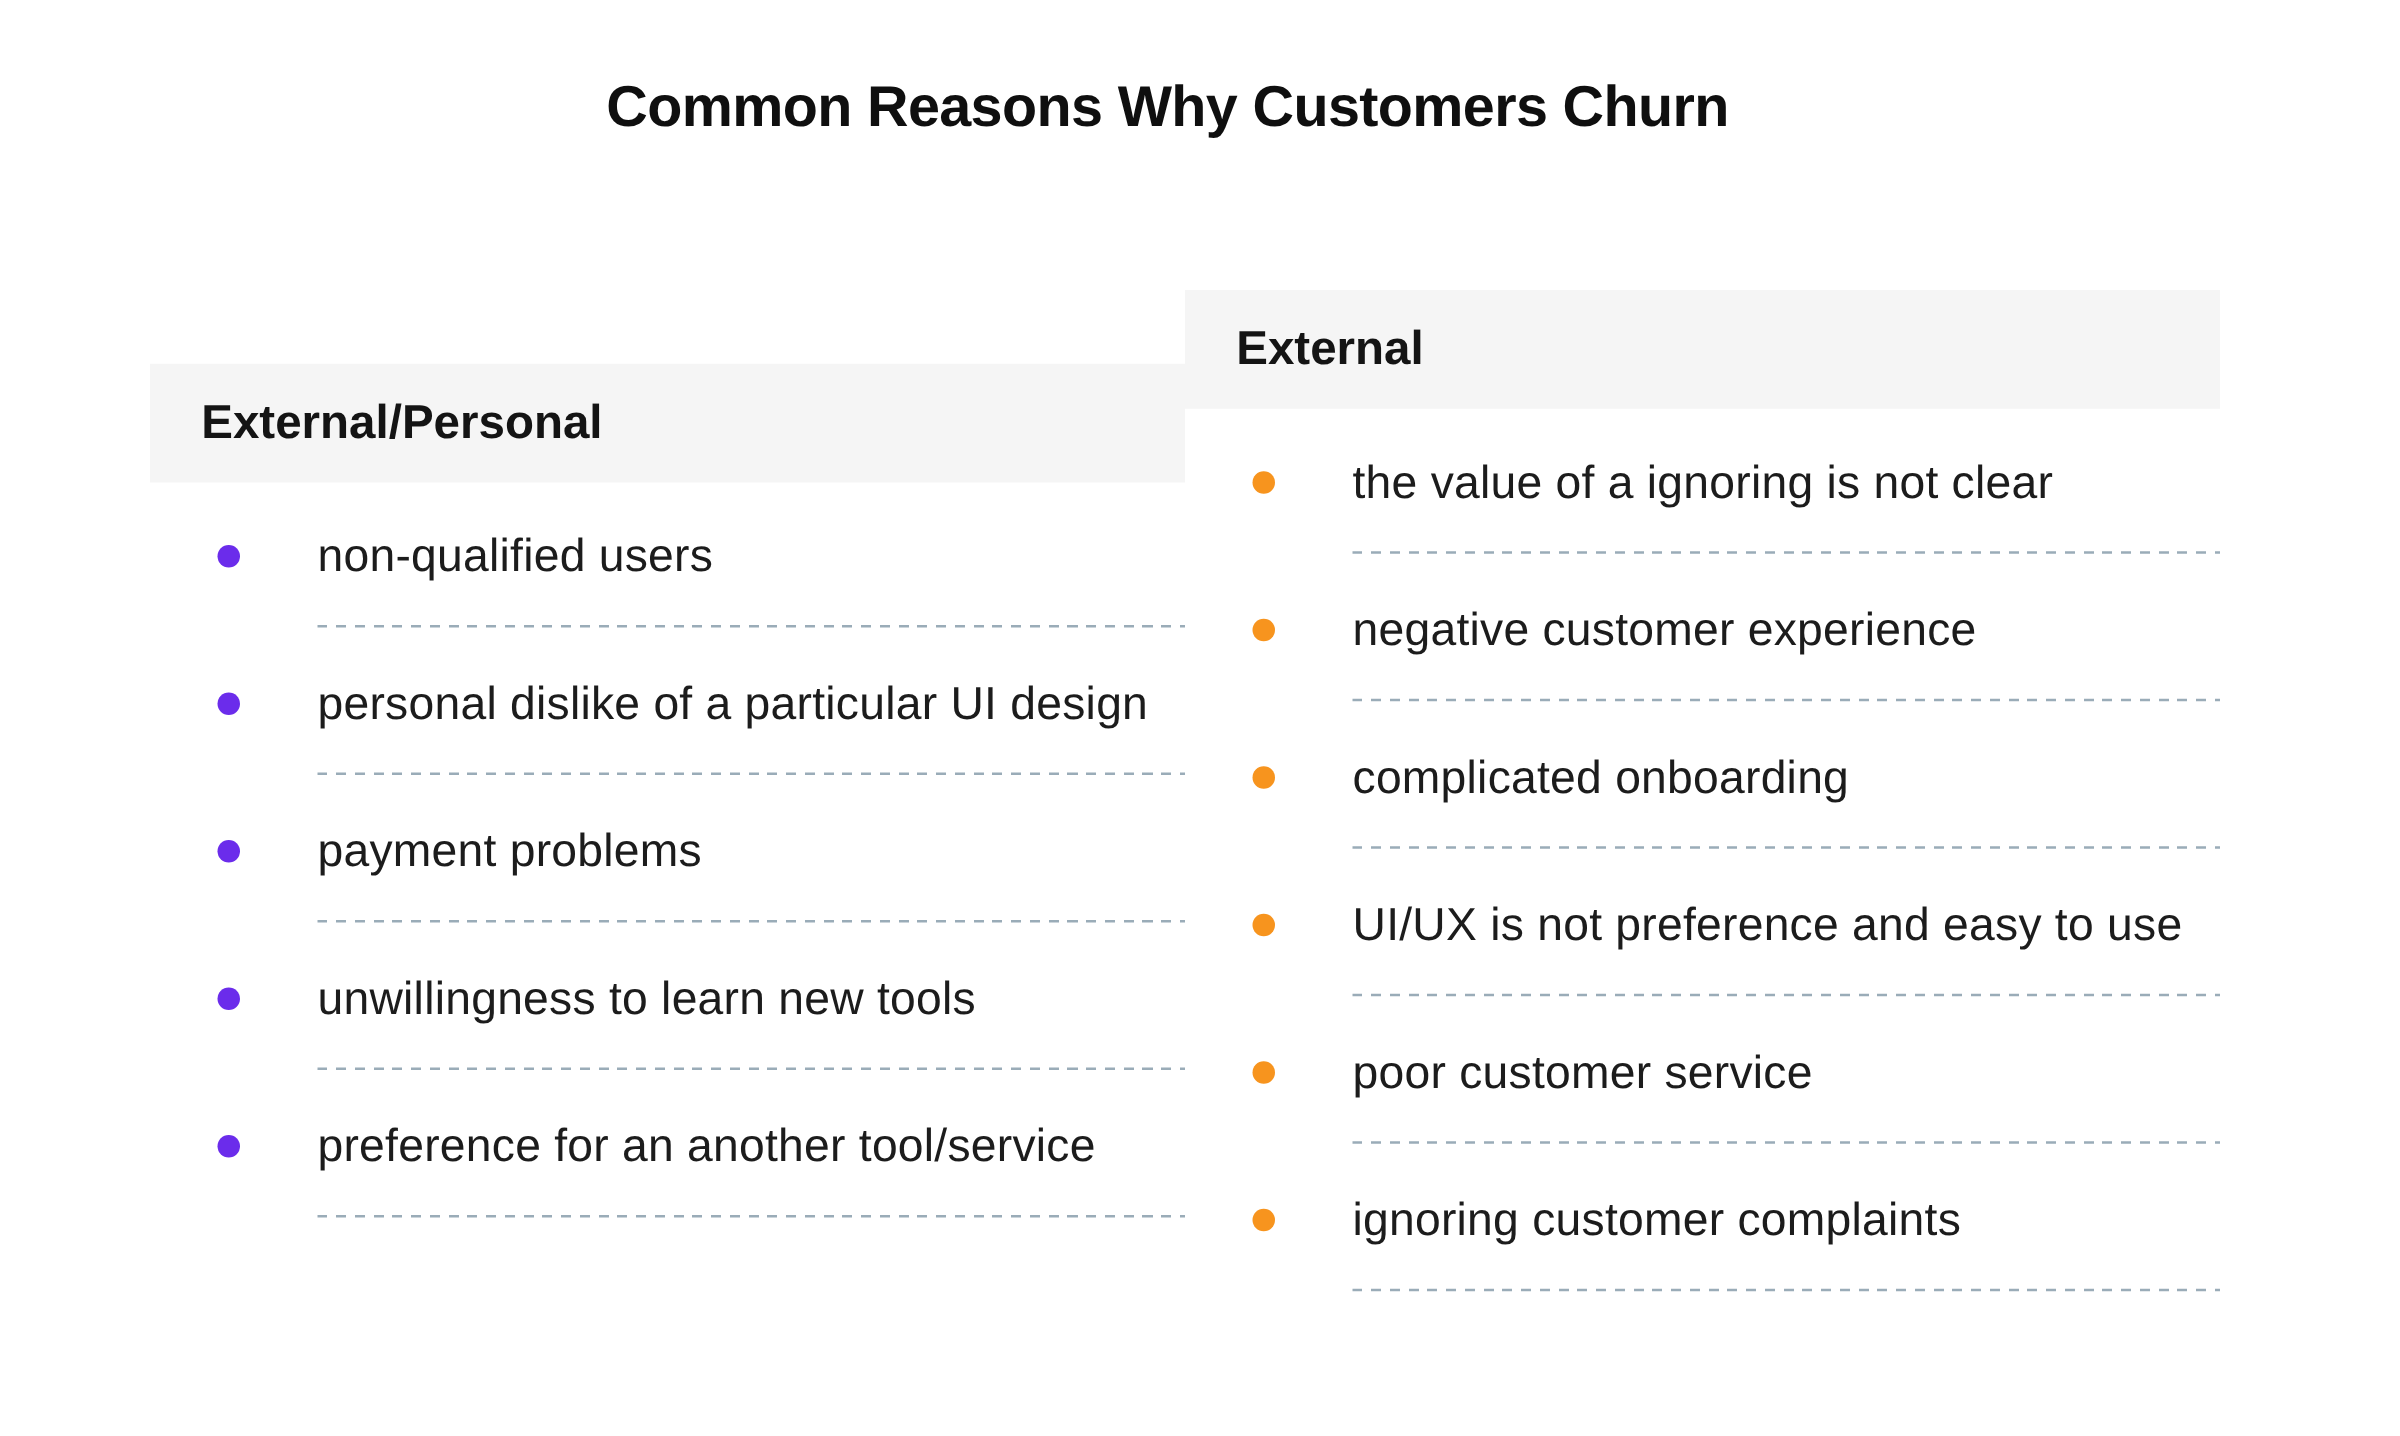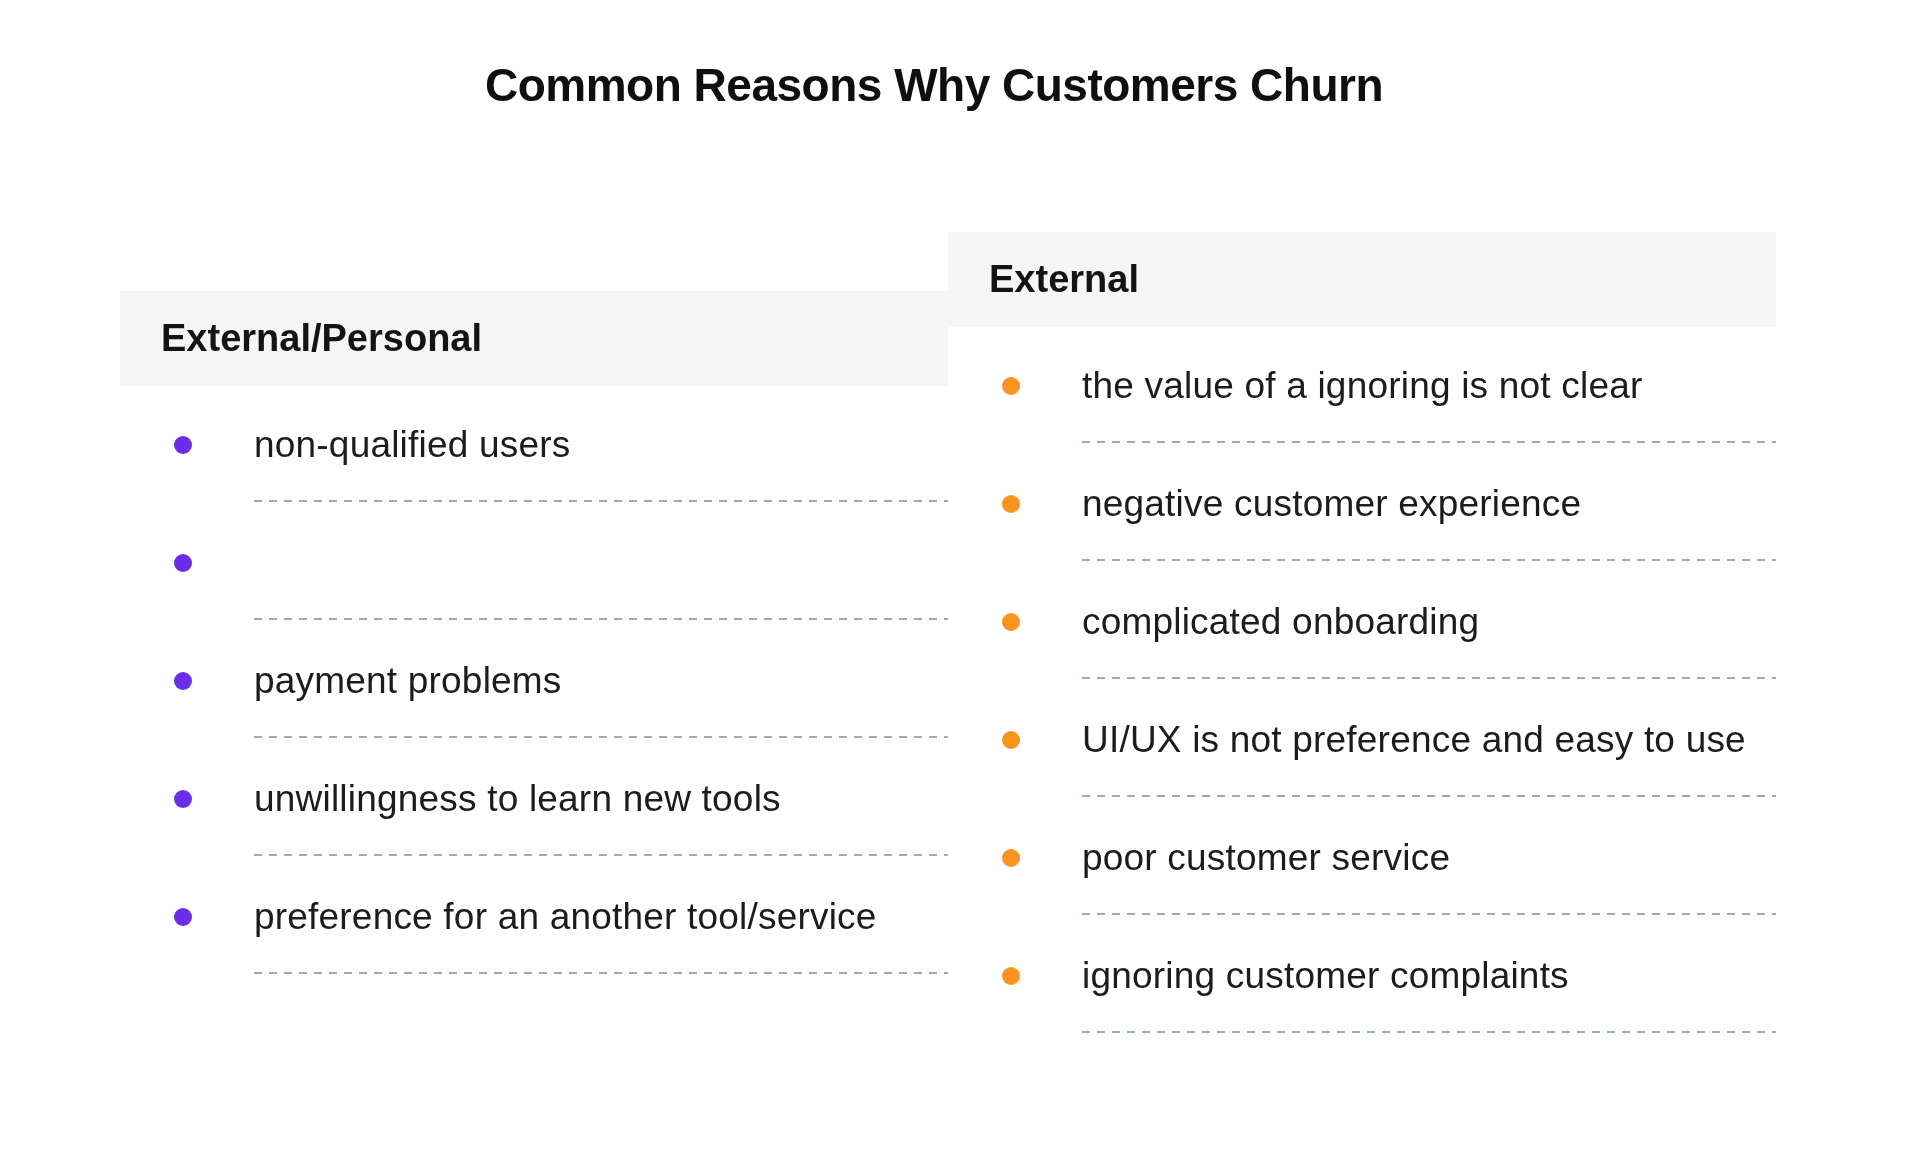--- a/index.html
+++ b/index.html
@@ -91,20 +91,21 @@
     <div class="row-line">
       <span class="bullet" style="background: rgb(107, 44, 235);"></span>
       <span class="row-text">non-qualified users</span>
     </div>
     <div class="divider"></div>
   </div>
 
   <div class="row">
     <div class="row-line">
       <span class="bullet" style="background: rgb(107, 44, 235);"></span>
+      <span class="row-text">personal dislike of a particular UI design</span>
     </div>
     <div class="divider"></div>
   </div>
 
   <div class="row">
     <div class="row-line">
       <span class="bullet" style="background: rgb(107, 44, 235);"></span>
       <span class="row-text">payment problems</span>
     </div>
     <div class="divider"></div>

